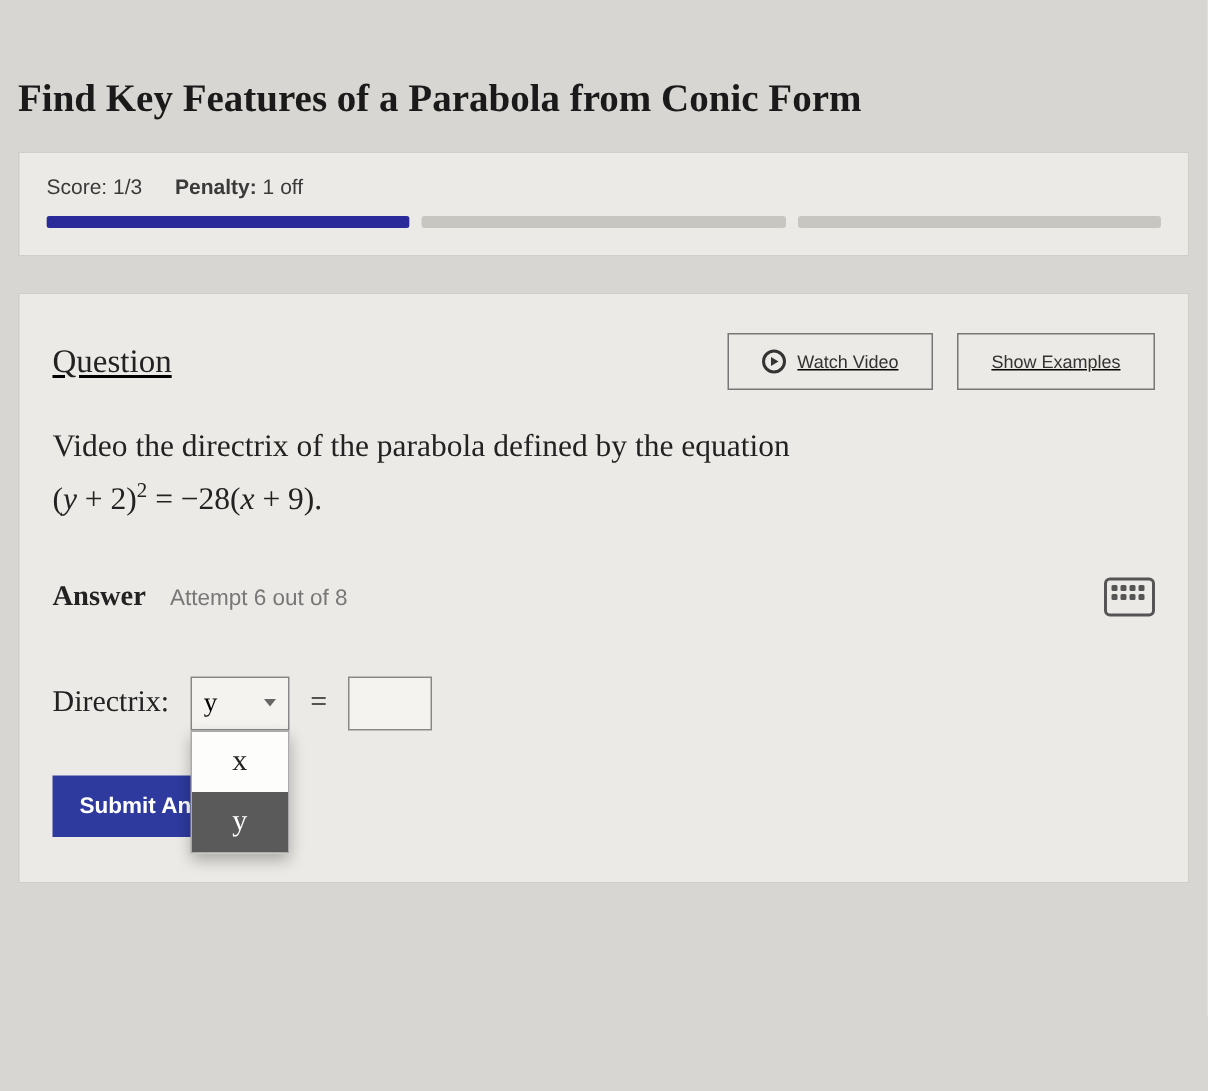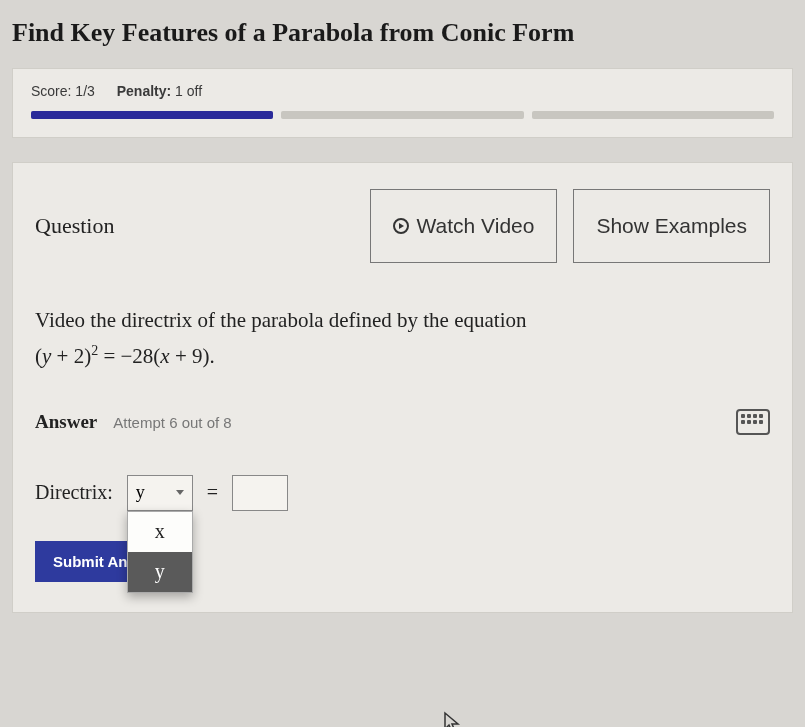--- a/index.html
+++ b/index.html
@@ -9,20 +9,21 @@
       width: 805px;
       height: 727px;
       overflow: hidden;
     }
     .page-title {
       font-size: 26px;
       font-weight: bold;
       color: #1a1a1a;
       padding: 18px 20px 20px 12px;
       font-family: Georgia, serif;
+      margin-top: 33px;
     }
     .score-panel {
       background: #eceae6;
       margin: 0 12px;
       padding: 14px 18px 18px 18px;
       border: 1px solid #d0cec8;
     }
     .score-line {
       font-family: Arial, sans-serif;
       font-size: 14px;
@@ -52,38 +53,39 @@
       background: #eceae6;
       margin: 24px 12px 0 12px;
       padding: 26px 22px 30px 22px;
       border: 1px solid #d0cec8;
       position: relative;
     }
     .question-header {
       display: flex;
       align-items: center;
       justify-content: space-between;
-      margin-bottom: 42px;
+      margin-bottom: 22px;
+      text-decoration: underline;
     }
     .question-label {
       font-family: Georgia, serif;
       font-size: 22px;
       color: #222;
     }
     .header-buttons {
       display: flex;
       gap: 16px;
     }
     .outline-btn {
       font-family: Arial, sans-serif;
-      font-size: 21px;
+      font-size: 12px;
       color: #333;
       background: #eceae6;
       border: 1.5px solid #777;
-      padding: 24px 22px;
+      padding: 10px 22px;
       display: flex;
       align-items: center;
       gap: 8px;
       cursor: pointer;
     }
     .play-icon {
       width: 16px; height: 16px;
       border: 2px solid #333;
       border-radius: 50%;
       display: inline-flex;

